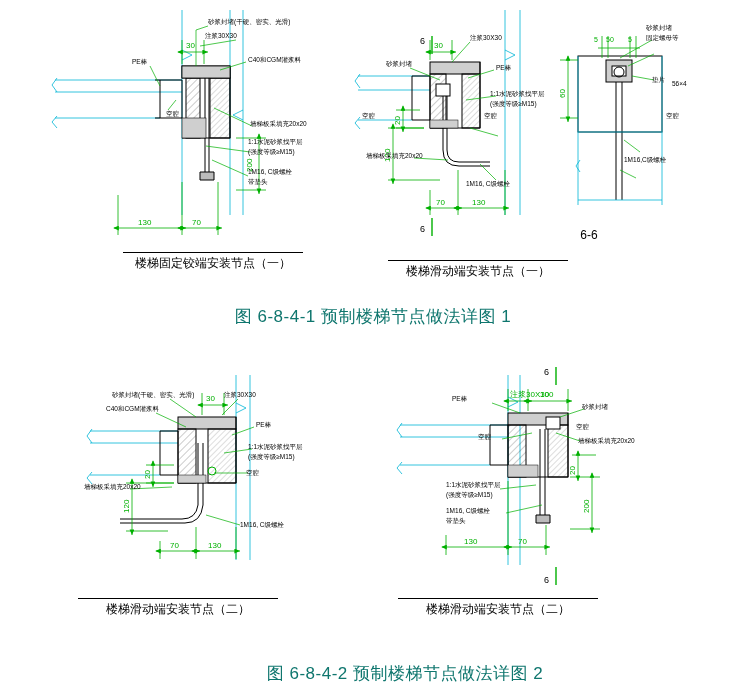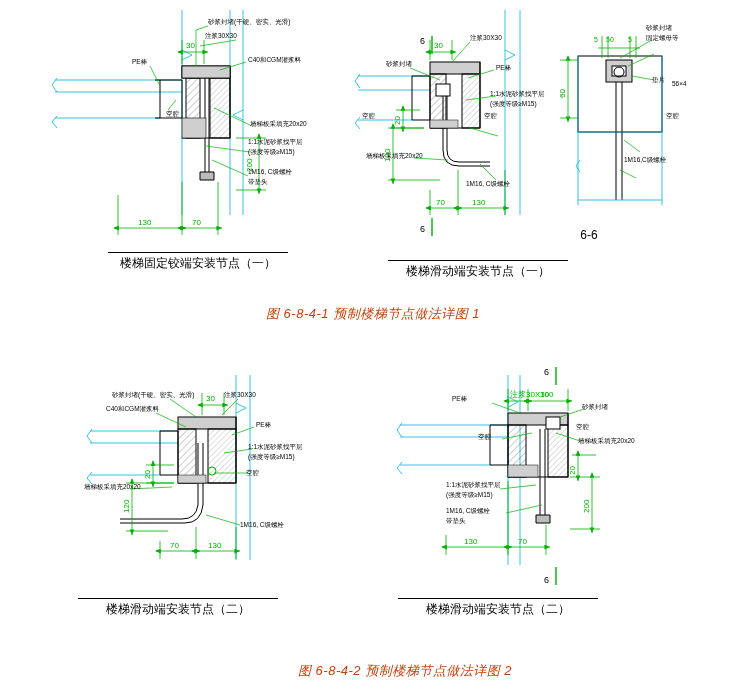--- a/index.html
+++ b/index.html
@@ -1,19 +1,19 @@
 <!DOCTYPE html>
 <html><head>
 <meta charset="utf-8">
 <style>
   html,body{margin:0;padding:0;background:#ffffff;}
   body{width:746px;height:695px;font-family:"Liberation Sans",sans-serif;color:#000;position:relative;overflow:hidden;}
   .page{position:relative;width:746px;height:623px;}
   .fig{position:absolute;}
-  .figcap{position:absolute;width:100%;text-align:center;font-size:13px;letter-spacing:.5px;color:#c2410c;font-style:italic;}
+  .figcap{position:absolute;width:100%;text-align:center;font-size:17px;letter-spacing:.5px;color:#0f766e;}
   .boxcap{position:absolute;font-size:12px;color:#000;white-space:nowrap;text-align:center;}
   .boxcap span{display:block;}
   .boxcap .rule{border-top:1px solid #000;width:100%;margin-bottom:2px;}
   svg{display:block;}
   text{font-family:"Liberation Sans",sans-serif;}
 </style>
 </head>
 <body>
 
 <div class="page">
@@ -245,21 +245,21 @@
         <text x="646" y="30" font-size="6.5" fill="#000">砂浆封堵</text>
         <text x="646" y="40" font-size="6.5" fill="#000">固定螺母等</text>
         <text x="652" y="82" font-size="6.5" fill="#000">垫片</text>
         <text x="672" y="86" font-size="6.5" fill="#000">56×4</text>
         <text x="666" y="118" font-size="6.5" fill="#000">空腔</text>
         <text x="624" y="162" font-size="6.5" fill="#000">1M16,C级螺栓</text>
       </g>
     </svg>
   </div>
 
-  <div class="boxcap" style="left:108px;top:252px;width:180px;font-family:Liberation Serif, serif;">
+  <div class="boxcap" style="left:123px;top:252px;width:180px;font-family:Liberation Serif, serif;">
     <div class="rule"></div>
     <span>楼梯固定铰端安装节点（一）</span>
   </div>
   <div class="boxcap" style="left:388px;top:252px;width:180px;margin-top:8px;">
     <div class="rule"></div>
     <span>楼梯滑动端安装节点（一）</span>
   </div>
   <div class="boxcap" style="left:559px;top:228px;width:60px;">
     <span>6-6</span>
   </div>

